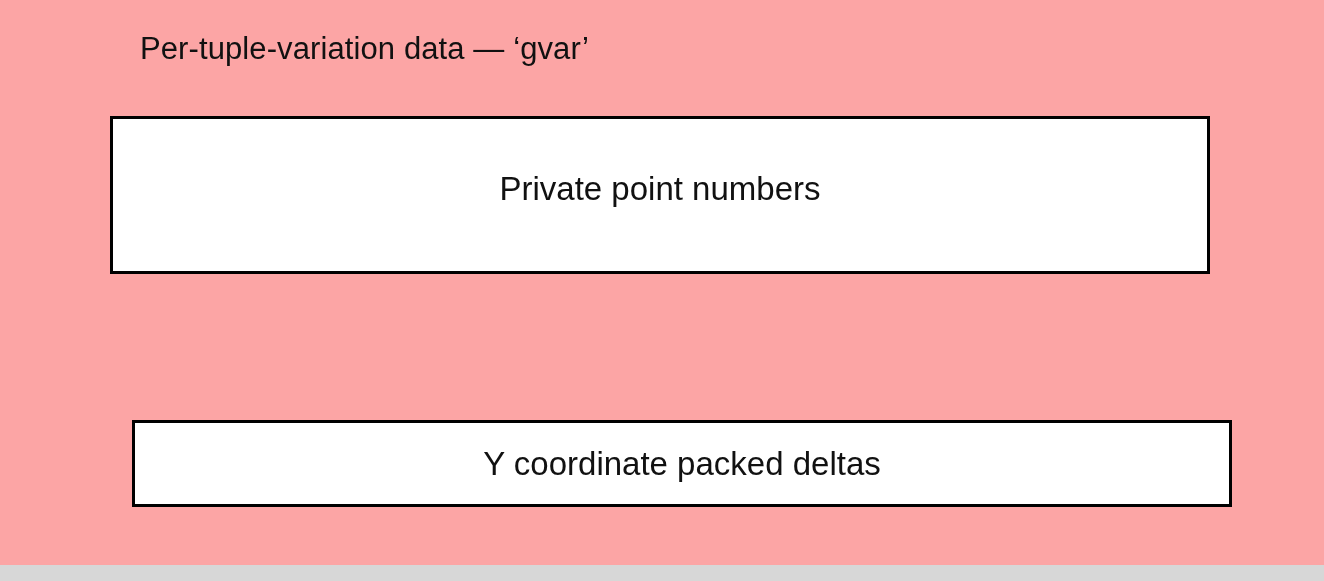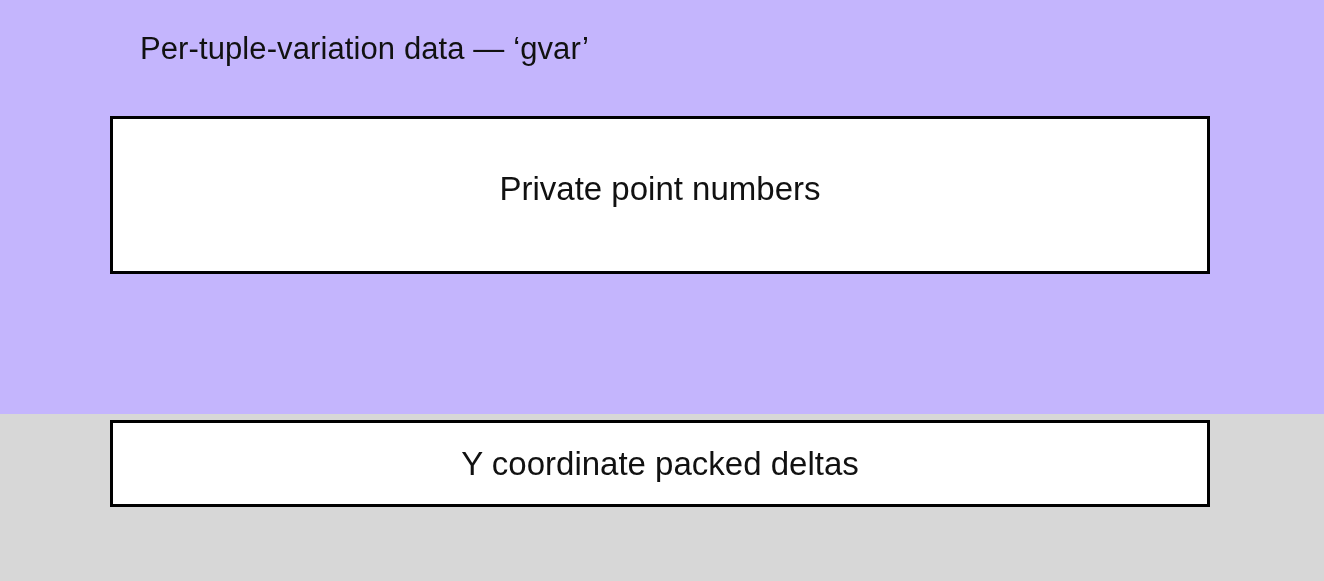--- a/index.html
+++ b/index.html
@@ -10,22 +10,22 @@
   body {
     width: 1324px;
     height: 581px;
     background: #d7d7d7;
     font-family: "Liberation Sans", sans-serif;
     overflow: hidden;
   }
   #diagram-canvas {
     position: relative;
     width: 1324px;
-    height: 414px;
-    background: #c4b5fd;
+    height: 565px;
+    background: #fca5a5;
   }
   #diagram-title {
     position: absolute;
     left: 140px;
     top: 33px;
     font-size: 31px;
     line-height: 1.0;
     color: #111111;
     white-space: nowrap;
     letter-spacing: 0.1px;
@@ -46,20 +46,21 @@
     top: 116px;
     height: 158px;
   }
   #box-x-deltas {
     top: 305px;
     height: 86px;
   }
   #box-y-deltas {
     top: 420px;
     height: 87px;
+    margin-left: 22px;
   }
   .box-line {
     font-size: 33px;
     line-height: 1.0;
     color: #111111;
     text-align: center;
     white-space: nowrap;
   }
   #box-private-point-numbers .box-line.line-primary {
     margin-bottom: 14px;

